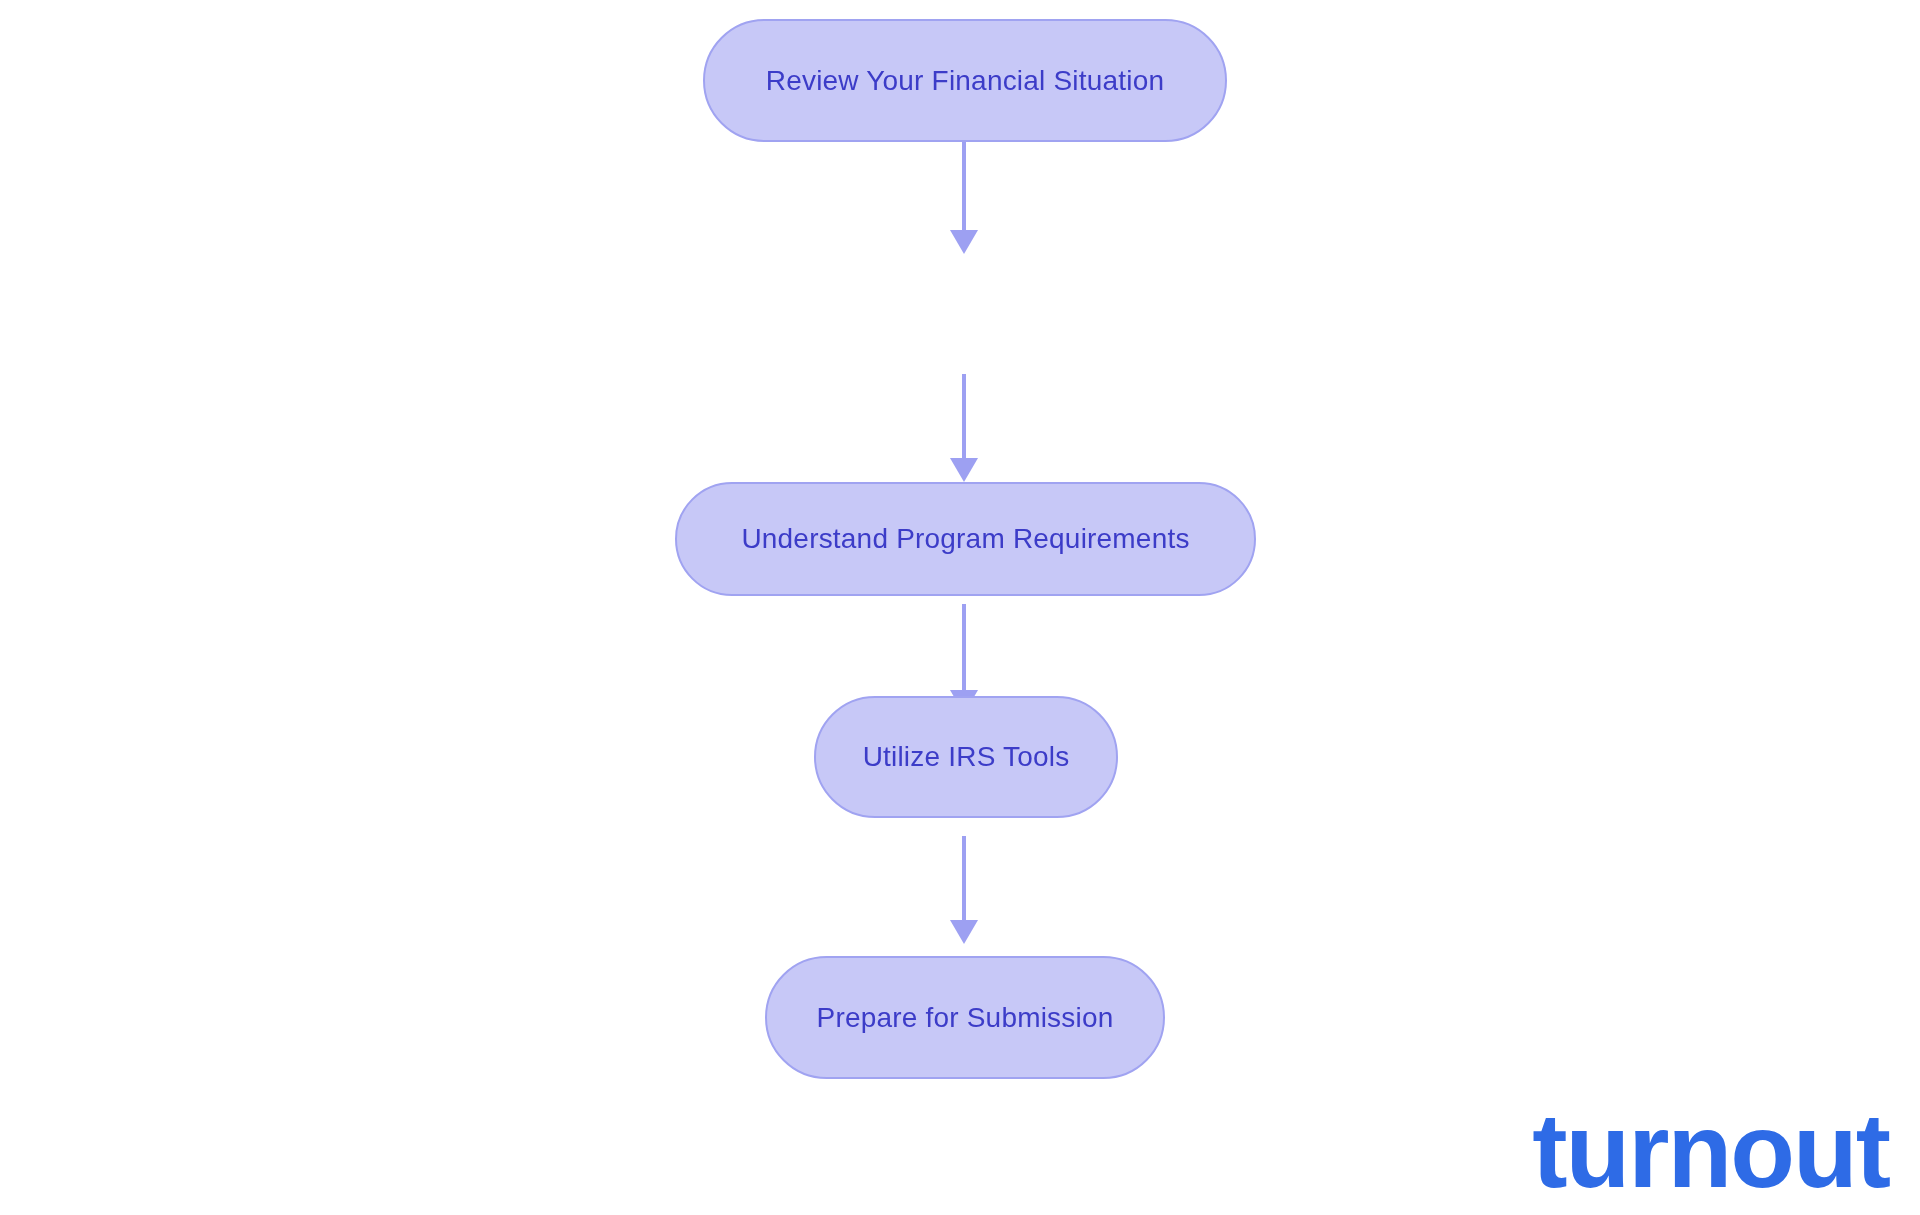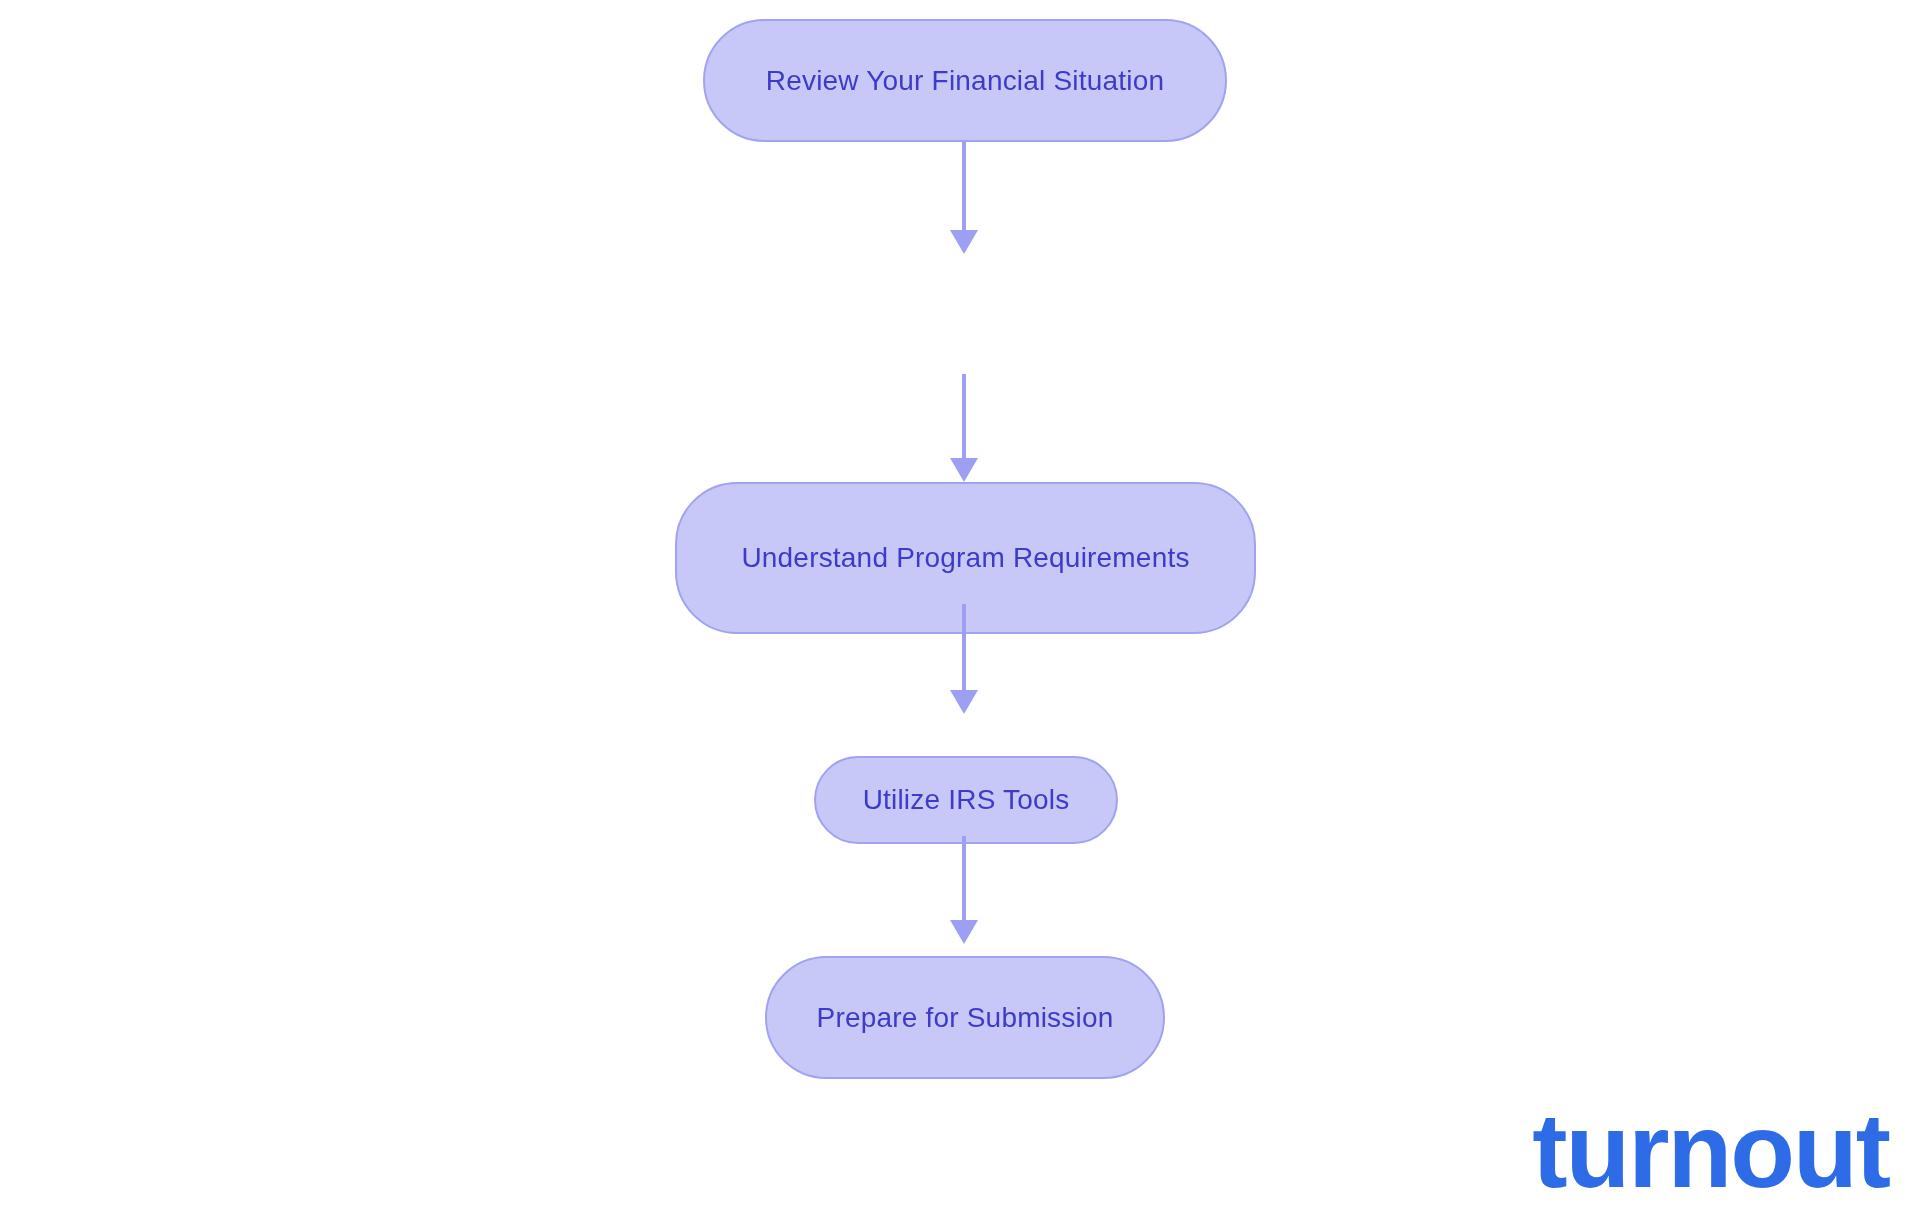--- a/index.html
+++ b/index.html
@@ -33,22 +33,22 @@
   .node .label {
     font-size: 28px;
     font-weight: 400;
     letter-spacing: 0.2px;
     color: var(--node-text, #3c3cc8);
     white-space: nowrap;
   }
 
   .n1 { left: 699px; top: 15px;  width: 524px; height: 123px; }
   .n2 { left: 720px; top: 250px; width: 484px; height: 120px; }
-  .n3 { left: 671px; top: 478px; width: 581px; height: 152px; }
-  .n4 { left: 810px; top: 752px; width: 304px; height: 88px; }
+  .n3 { left: 671px; top: 478px; width: 581px; height: 114px; }
+  .n4 { left: 810px; top: 692px; width: 304px; height: 122px; }
   .n5 { left: 761px; top: 952px; width: 400px; height: 123px; }
 
   
   .arrow-shaft {
     position: absolute;
     left: 958px;
     width: 4px;
     background: var(--arrow, #9da0f2);
   }
   .arrow-head {

